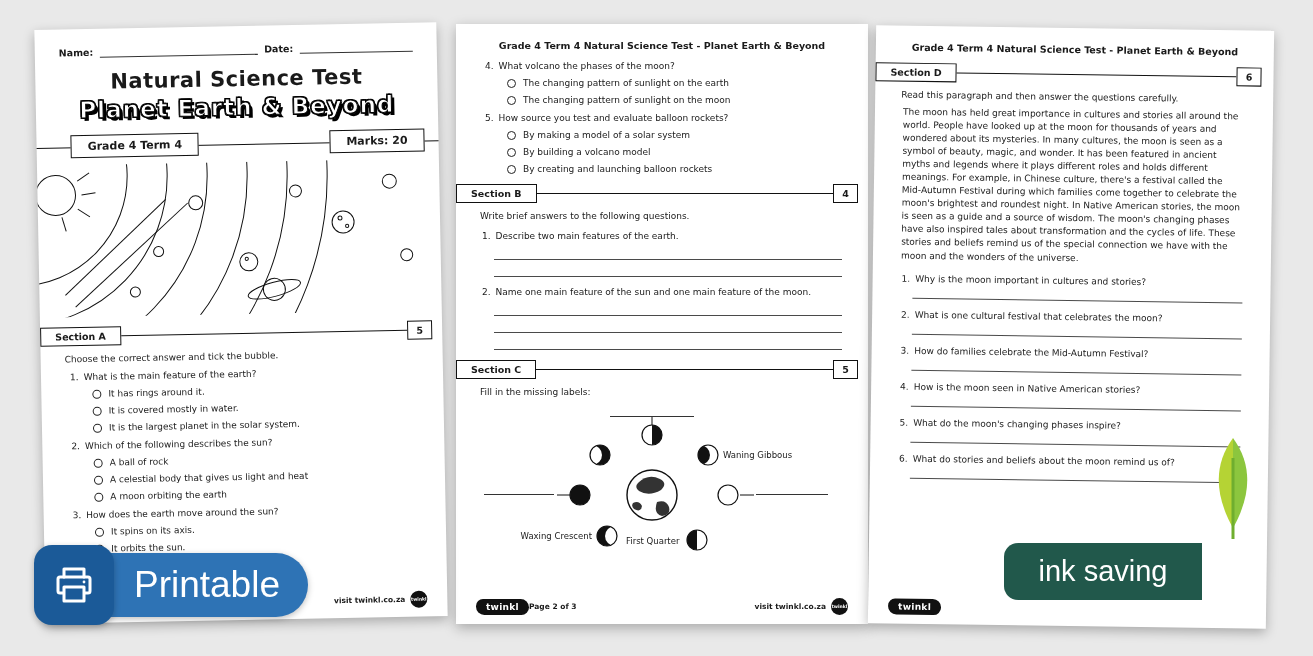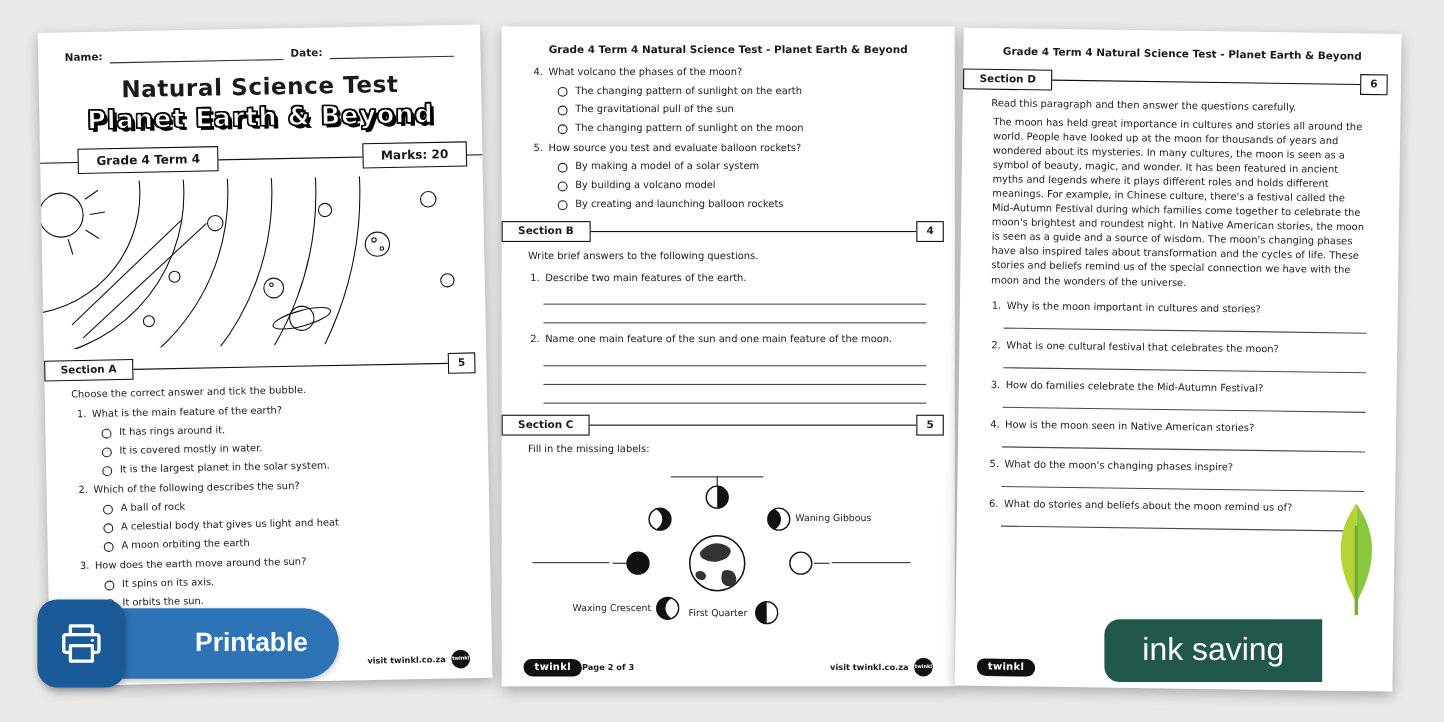--- a/index.html
+++ b/index.html
@@ -65,25 +65,25 @@
 
   
   .reading { font-size:9px; line-height:1.45; margin:6px 2px 6px 2px; }
   .rq { display:flex; gap:5px; font-size:9px; margin-top:11px; padding-left:3px; }
   .rq + .ans-line { height:15px; }
 
   
   .printable-badge { position:absolute; left:34px; top:545px; width:276px; height:80px; z-index:10; }
   .printable-pill { position:absolute; left:22px; top:8px; width:252px; height:64px; background:#2e73b5; border-radius:32px;
                     display:flex; align-items:center; justify-content:flex-end; padding-right:28px; box-shadow:0 2px 6px rgba(0,0,0,.25); }
-  .printable-label { color:#fff; font-size:24px; font-weight:700; font-family:"Liberation Sans", sans-serif; }
+  .printable-label { color:#fff; font-size:37px; font-weight:400; font-family:"Liberation Sans", sans-serif; }
   .printer-chip { position:absolute; left:0; top:0; width:80px; height:80px; background:#1b5a98; border-radius:18px;
                   display:flex; align-items:center; justify-content:center; box-shadow:0 2px 6px rgba(0,0,0,.25); }
 
-  .eco-badge { position:absolute; left:1004px; top:456px; width:268px; height:180px; z-index:10; }
+  .eco-badge { position:absolute; left:1004px; top:436px; width:268px; height:180px; z-index:10; }
   .ink-pill { position:absolute; left:0; top:107px; width:198px; height:57px; background:#21584b; border-radius:14px 0 0 14px;
               color:#fff; display:flex; align-items:center; justify-content:center; font-size:29px; font-family:"Liberation Sans", sans-serif; }
   .eco-square { position:absolute; left:188px; top:92px; width:80px; height:87px; background:#8dc63f; border-radius:14px;
                 color:#fff; font-weight:700; font-size:29px; display:flex; align-items:center; justify-content:center;
                 font-family:"Liberation Sans", sans-serif; }
   .leaf { position:absolute; left:200px; top:0; }
 </style>
 </head>
 <body>
 
@@ -214,24 +214,20 @@
     <div class="q-head">
         <span>4.</span>
         <span>What volcano the phases of the moon?</span>
       </div>
     <div class="opt">
         <span class="bubble"></span>
         <span class="opt-label">The changing pattern of sunlight on the earth</span>
       </div>
     <div class="opt">
         <span class="bubble"></span>
-        <span class="opt-label">The gravitational pull of the sun</span>
-      </div>
-    <div class="opt">
-        <span class="bubble"></span>
         <span class="opt-label">The changing pattern of sunlight on the moon</span>
       </div>
   </div>
 
   <div class="q">
     <div class="q-head">
         <span>5.</span>
         <span>How source you test and evaluate balloon rockets?</span>
       </div>
     <div class="opt">

